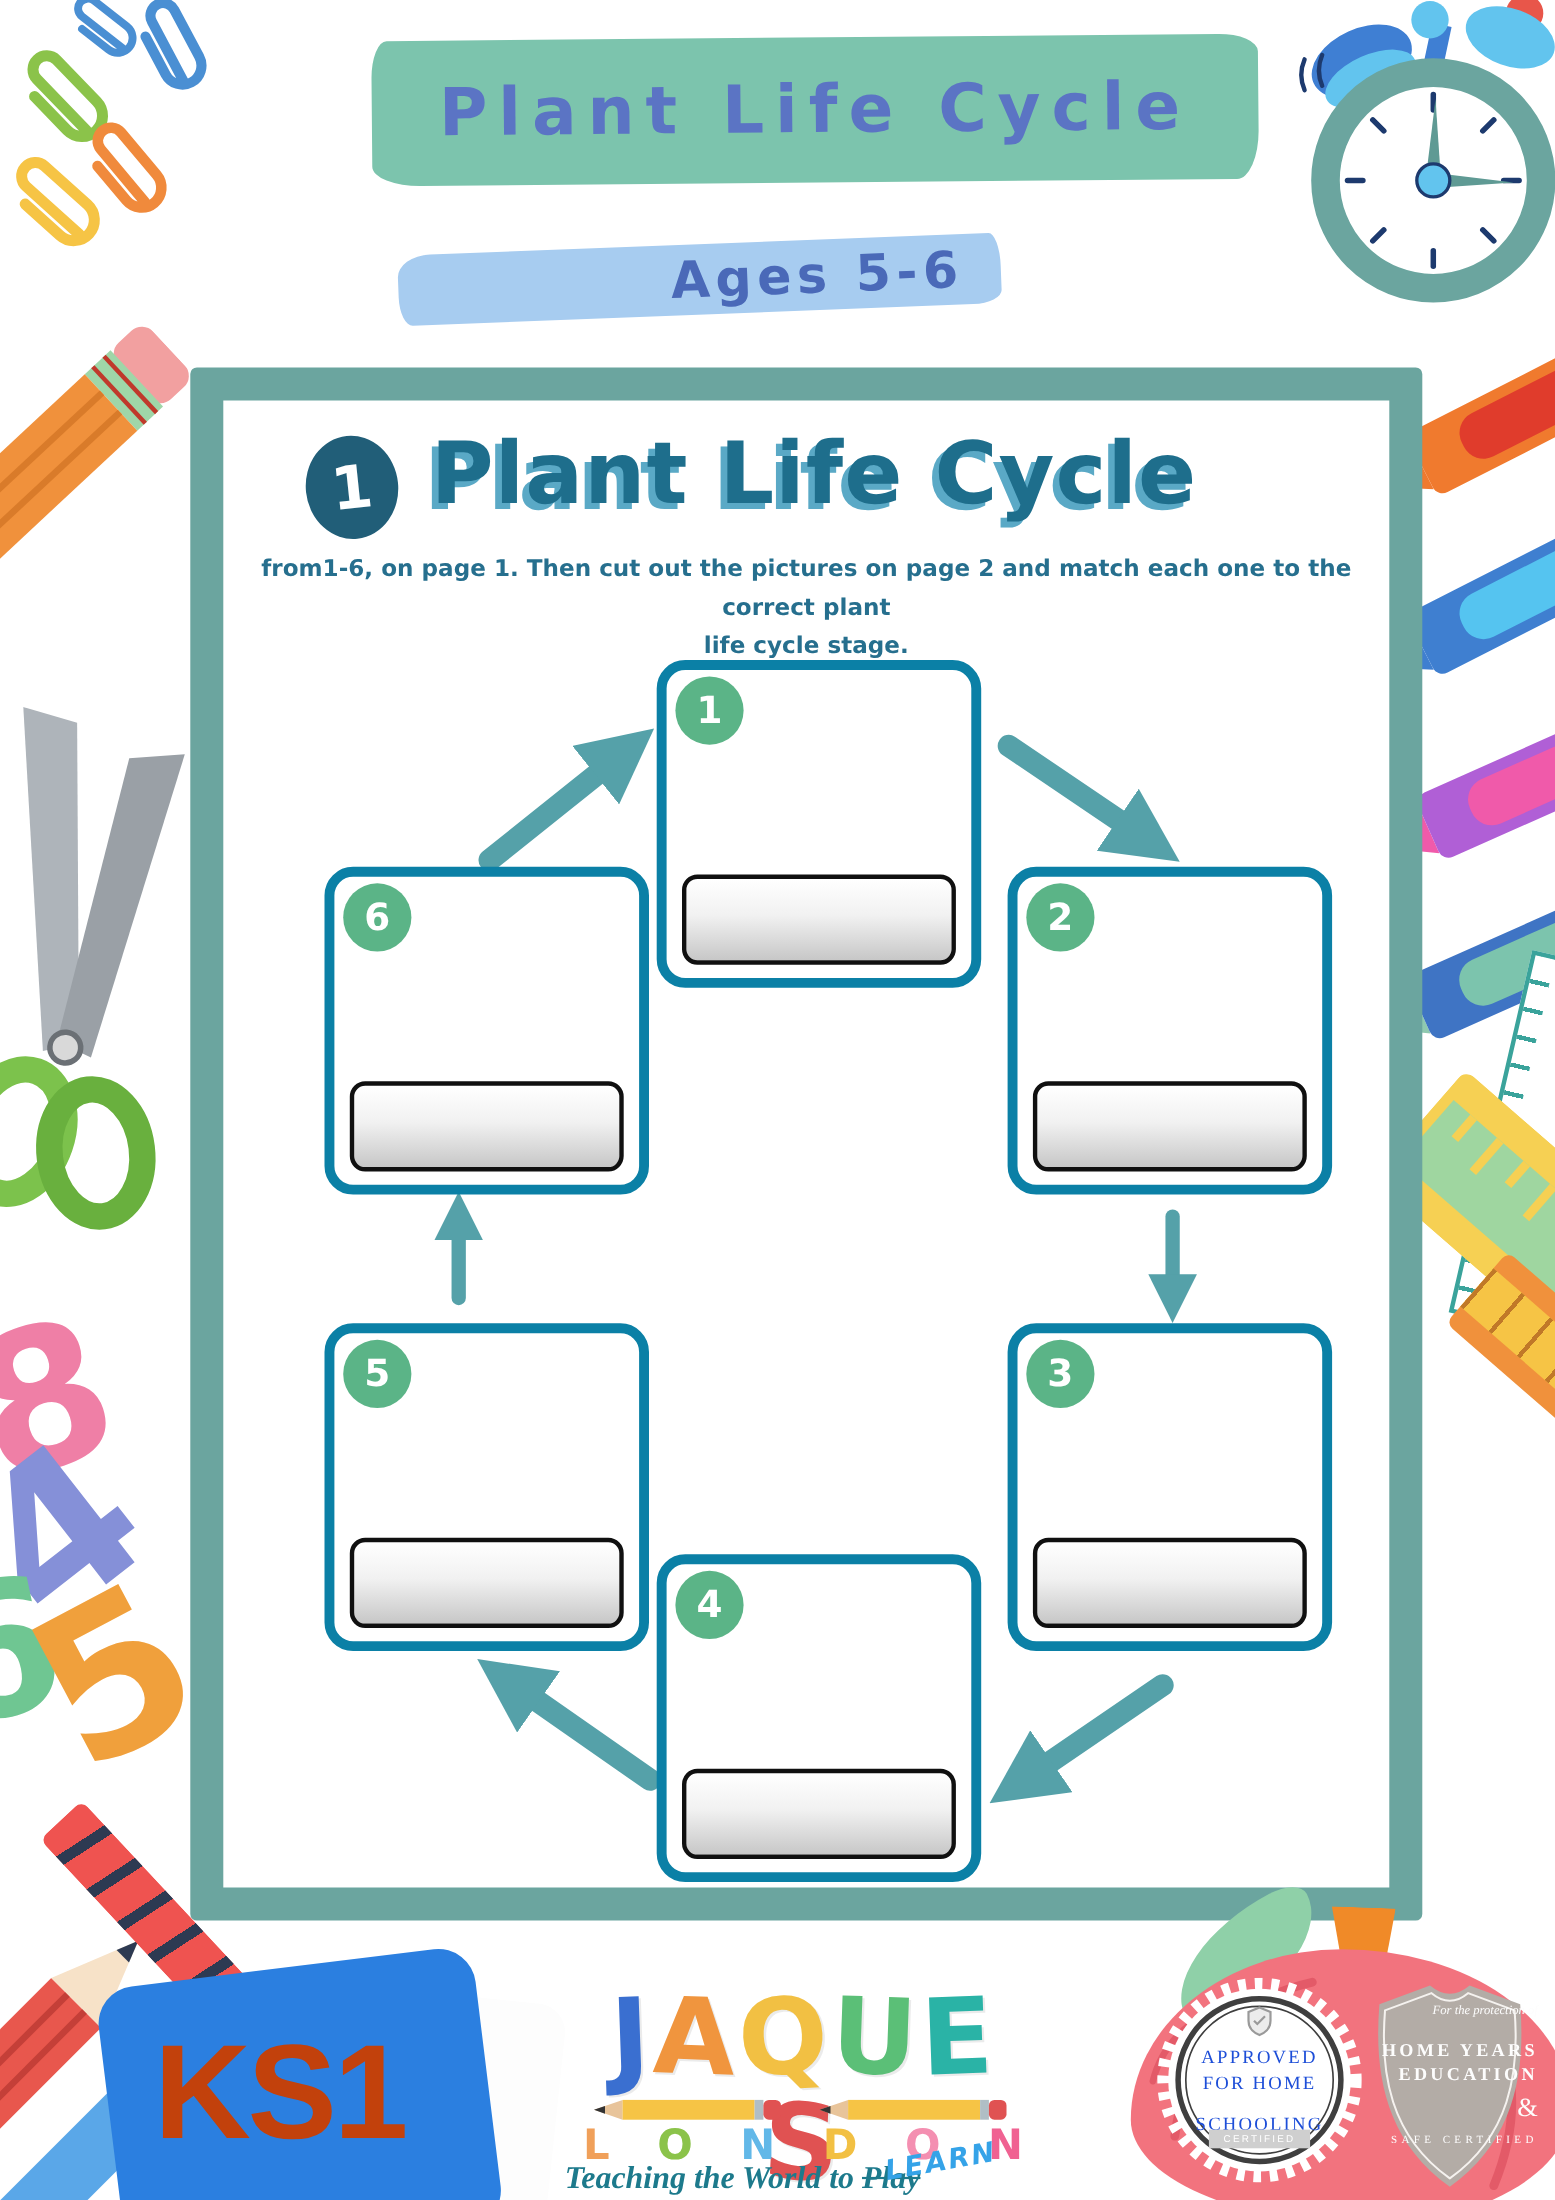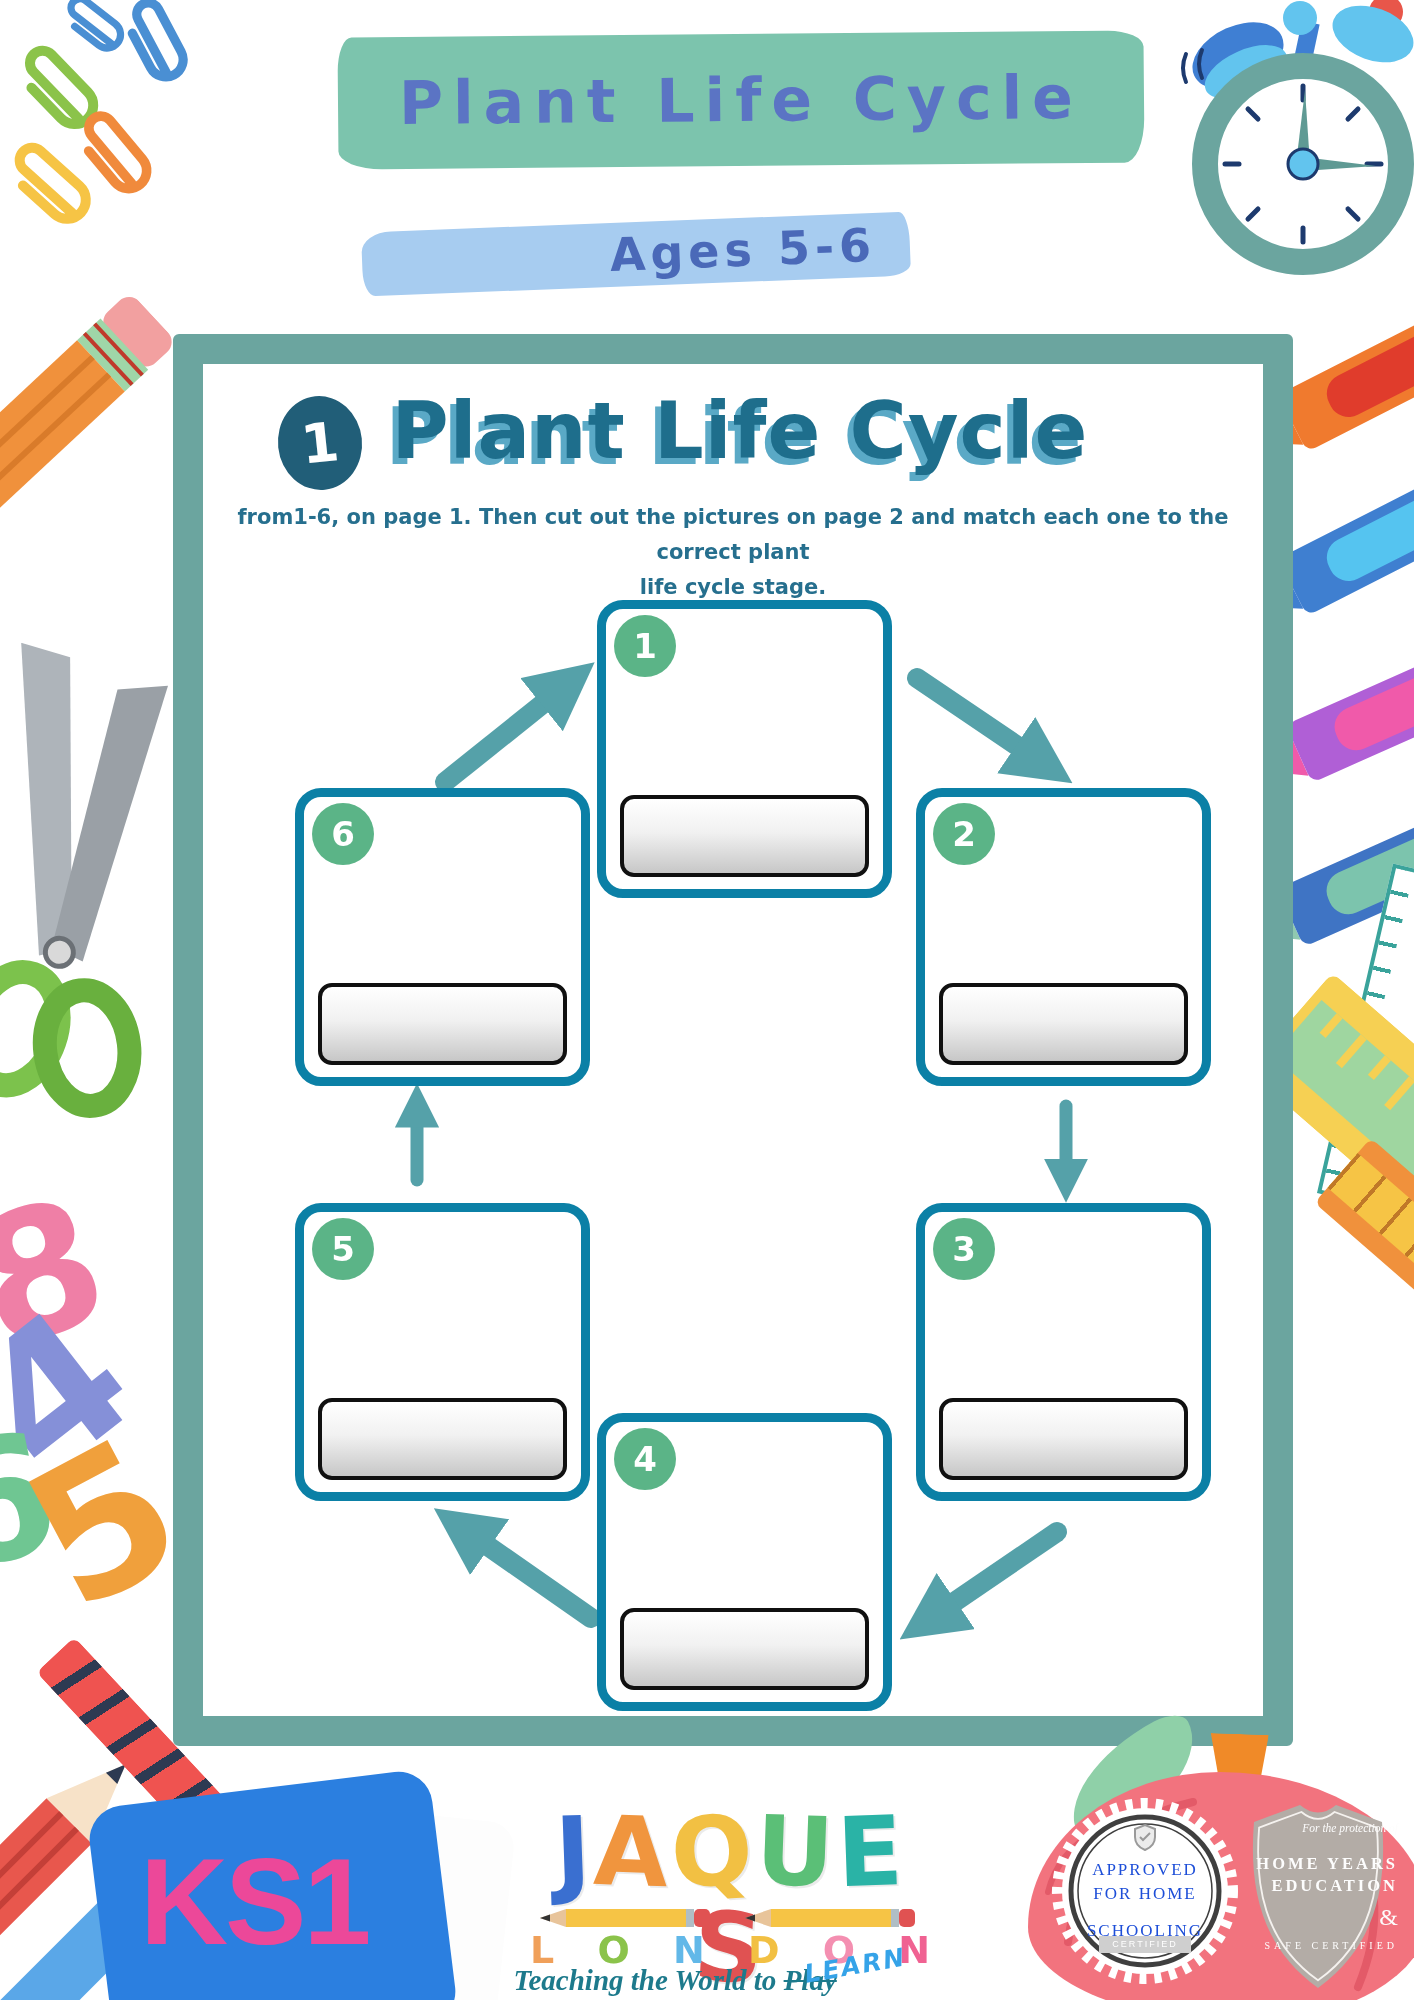--- a/index.html
+++ b/index.html
@@ -39,21 +39,21 @@
   #box1{left:597px;top:600px;}
   #box2{left:916px;top:788px;}
   #box3{left:916px;top:1203px;}
   #box4{left:597px;top:1413px;}
   #box5{left:295px;top:1203px;}
   #box6{left:295px;top:788px;}
   .arrows{position:absolute;left:173px;top:334px;z-index:2;pointer-events:none;}
 
   
   .ks1{position:absolute;left:140px;top:1832px;z-index:3;font-family:"Liberation Sans",sans-serif;
-    font-weight:900;font-size:122px;color:#ec4899;letter-spacing:-3px;}
+    font-weight:900;font-size:122px;color:#c2410c;letter-spacing:-3px;}
   .book-blue{position:absolute;left:100px;top:1788px;width:345px;height:255px;background:#2b7fe0;
     border-radius:34px;transform:rotate(-7deg);z-index:2;}
   .book-page{position:absolute;left:205px;top:1808px;width:300px;height:230px;background:#fdfdfd;
     border-radius:26px;transform:rotate(6deg);z-index:1;}
   .book-seafoam{position:absolute;left:330px;top:1918px;width:100px;height:130px;background:#9fd0b8;
     border-radius:16px;transform:rotate(24deg);z-index:1;}
   .ruler-red{position:absolute;left:6px;top:1742px;width:310px;height:52px;background:#ef5350;z-index:1;
     transform:rotate(47deg);border-radius:8px;
     background-image:repeating-linear-gradient(100deg,transparent 0,transparent 30px,#2d3a52 30px,#2d3a52 40px);}
 

